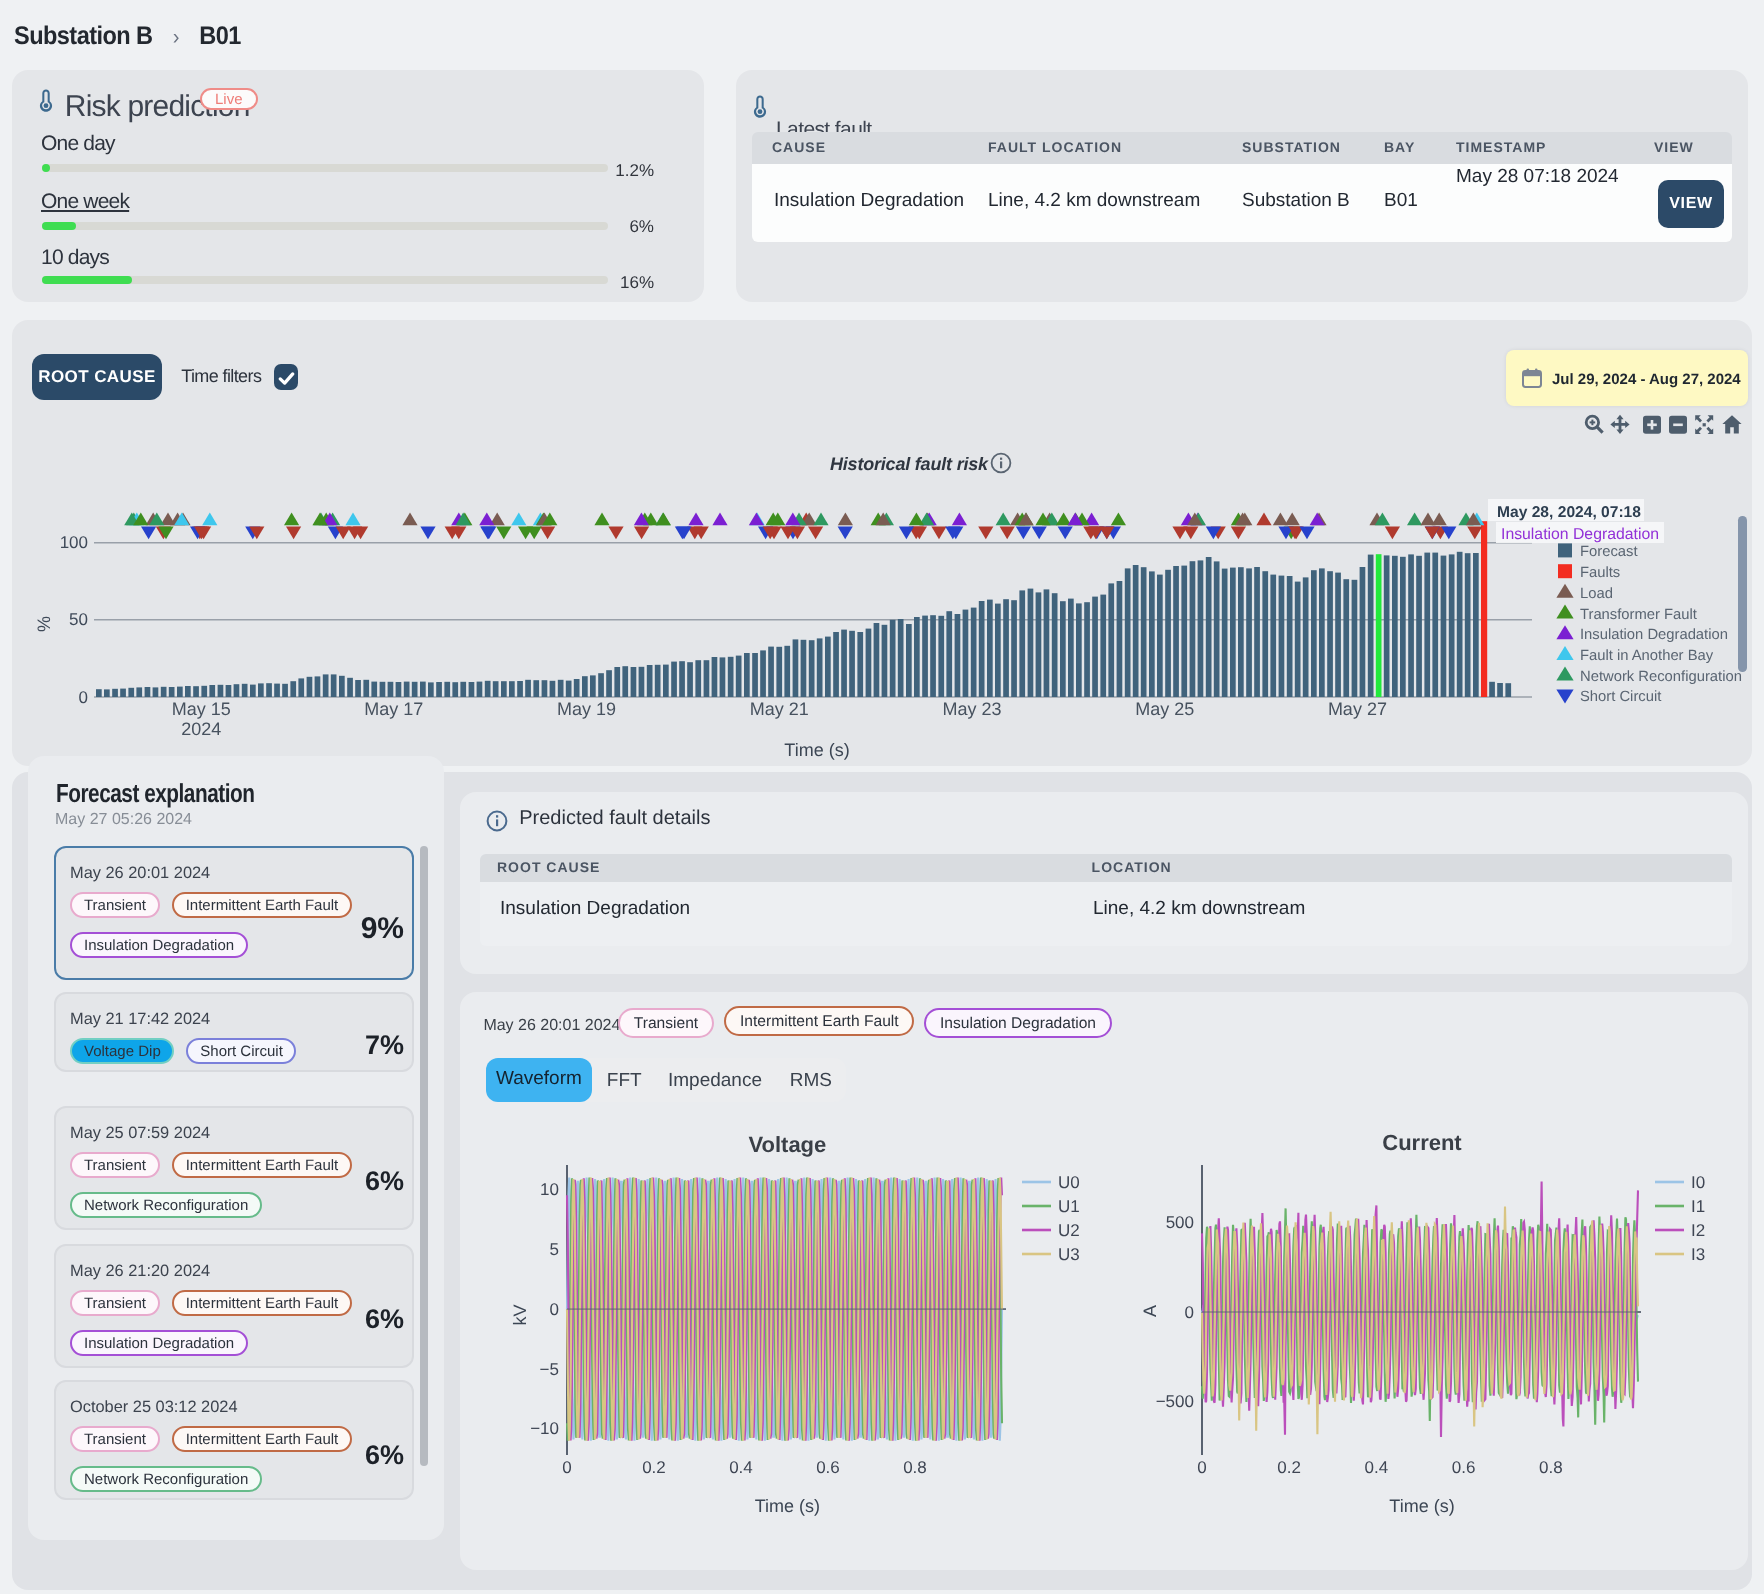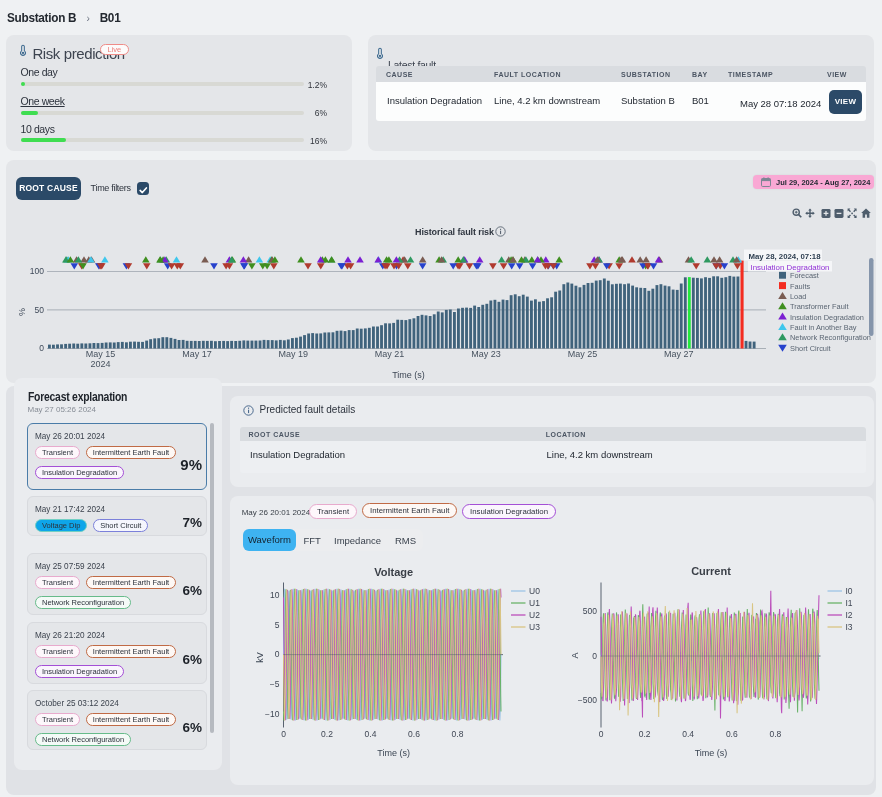--- a/index.html
+++ b/index.html
@@ -53,33 +53,33 @@
   <div class="abs hcell" style="left:18px;top:35.5px;">CAUSE</div>
   <div class="abs hcell" style="left:126px;top:35.5px;">FAULT LOCATION</div>
   <div class="abs hcell" style="left:253px;top:35.5px;">SUBSTATION</div>
   <div class="abs hcell" style="left:324px;top:35.5px;">BAY</div>
   <div class="abs hcell" style="left:360px;top:35.5px;">TIMESTAMP</div>
   <div class="abs hcell" style="left:459px;top:35.5px;">VIEW</div>
   <div class="abs dcell" style="left:19px;top:60px;">Insulation Degradation</div>
   <div class="abs dcell" style="left:126px;top:60px;">Line, 4.2 km downstream</div>
   <div class="abs dcell" style="left:253px;top:60px;">Substation B</div>
   <div class="abs dcell" style="left:324px;top:60px;">B01</div>
-  <div class="abs dcell" style="left:360px;top:63px;margin-left:12px;">May 28 07:18 2024</div>
+  <div class="abs dcell" style="left:360px;top:48px;">May 28 07:18 2024</div>
   <div class="abs" style="left:461px;top:54.5px;width:33px;height:24px;background:#2c4a68;border-radius:5px;color:#fff;font-size:8px;font-weight:bold;display:flex;align-items:center;justify-content:center;letter-spacing:0.3px;">VIEW</div>
 </div>
 
 <div class="card" style="left:6px;top:160px;width:870px;height:223px;">
   <div class="abs" style="left:10px;top:16.5px;width:65px;height:23px;background:#2b4a68;border-radius:6px;color:#fff;font-size:8.5px;font-weight:bold;display:flex;align-items:center;justify-content:center;letter-spacing:0.2px;">ROOT CAUSE</div>
   <div class="abs" style="left:84.6px;top:22.5px;font-size:9px;letter-spacing:-0.3px;color:#2d333d;">Time filters</div>
   <div class="abs" style="left:130.6px;top:22px;width:12.5px;height:12.5px;background:#2b4a68;border-radius:3.5px;">
     <svg width="12.5" height="12.5" viewBox="0 0 12 12">
           <path d="M3 6.2 L5.1 8.2 L9 3.8" stroke="#fff" stroke-width="1.6" fill="none" stroke-linecap="round" stroke-linejoin="round"></path>
         </svg>
   </div>
-  <div class="abs" style="left:747px;top:15px;width:121px;height:14px;background:#f9a8d4;border-radius:4px;box-shadow:0 0 2px rgba(0,0,0,0.08);display:flex;align-items:center;">
+  <div class="abs" style="left:747px;top:15px;width:121px;height:28px;background:#fef9c3;border-radius:4px;box-shadow:0 0 2px rgba(0,0,0,0.08);display:flex;align-items:center;">
     <svg style="margin-left:8px;" width="10" height="10" viewBox="0 0 10 10">
           <rect x="0.5" y="1.5" width="9" height="8" rx="1.2" fill="none" stroke="#7d8694" stroke-width="1"></rect>
           <rect x="0.5" y="1.5" width="9" height="2.6" fill="#7d8694"></rect>
           <rect x="2.3" y="0.2" width="1.2" height="2.2" rx="0.5" fill="#7d8694"></rect>
           <rect x="6.5" y="0.2" width="1.2" height="2.2" rx="0.5" fill="#7d8694"></rect>
         </svg>
     <span style="margin-left:5px;font-size:7.5px;font-weight:bold;color:#1f2730;white-space:nowrap;">Jul 29, 2024 - Aug 27, 2024</span>
   </div>
   <div class="abs" style="left:786px;top:45px;"><svg width="88" height="11" viewBox="0 0 88 11" fill="#4e5d6c">
 <circle cx="4.2" cy="4.2" r="3.1" fill="none" stroke="#4e5d6c" stroke-width="1.4"></circle>
@@ -102,21 +102,21 @@
             <path d="M0.6 3.4 V0.6 H3.4 L2.4 1.6 L4 3.2 L3 4.2 L1.4 2.6 Z"></path>
             <path d="M9.6 3.4 V0.6 H6.8 L7.8 1.6 L6.2 3.2 L7.2 4.2 L8.8 2.6 Z"></path>
             <path d="M0.6 7.2 V10 H3.4 L2.4 9 L4 7.4 L3 6.4 L1.4 8 Z"></path>
             <path d="M9.6 7.2 V10 H6.8 L7.8 9 L6.2 7.4 L7.2 6.4 L8.8 8 Z"></path>
             <rect x="4.3" y="4.6" width="1.6" height="1.6"></rect>
           </g>
 <g transform="translate(69,0)">
             <path d="M5 0.6 L9.8 5 H8.4 V9.8 H5.9 V6.6 H4.1 V9.8 H1.6 V5 H0.2 Z"></path>
           </g>
 </svg></div>
-  <div class="abs" style="left:409px;top:66.5px;font-size:9px;font-weight:600;letter-spacing:-0.1px;color:#2f3640;">Historical fault risk</div>
+  <div class="abs" style="left:409px;top:66.5px;font-size:9px;font-weight:600;letter-spacing:-0.1px;color:#2f3640;font-style:italic;">Historical fault risk</div>
   <svg class="abs" style="left:489px;top:66px;" width="11" height="11" viewBox="0 0 11 11">
         <circle cx="5.5" cy="5.5" r="4.7" fill="none" stroke="#5a6572" stroke-width="0.9"></circle>
         <rect x="5" y="4.7" width="1.1" height="3.4" fill="#5a6572"></rect>
         <rect x="5" y="2.8" width="1.1" height="1.1" fill="#5a6572"></rect>
       </svg>
   <svg width="870" height="223" viewBox="0 0 870 223" font-family="Liberation Sans, sans-serif">
         <line x1="41.0" y1="188.5" x2="760.0" y2="188.5" stroke="#5c6876" stroke-width="0.8" opacity="0.55"></line>
         <text x="38.0" y="191.3" text-anchor="end" font-size="8.5" fill="#3f4a59">0</text>
         <line x1="41.0" y1="149.9" x2="760.0" y2="149.9" stroke="#5c6876" stroke-width="0.8" opacity="0.55"></line>
         <text x="38.0" y="152.7" text-anchor="end" font-size="8.5" fill="#3f4a59">50</text>

